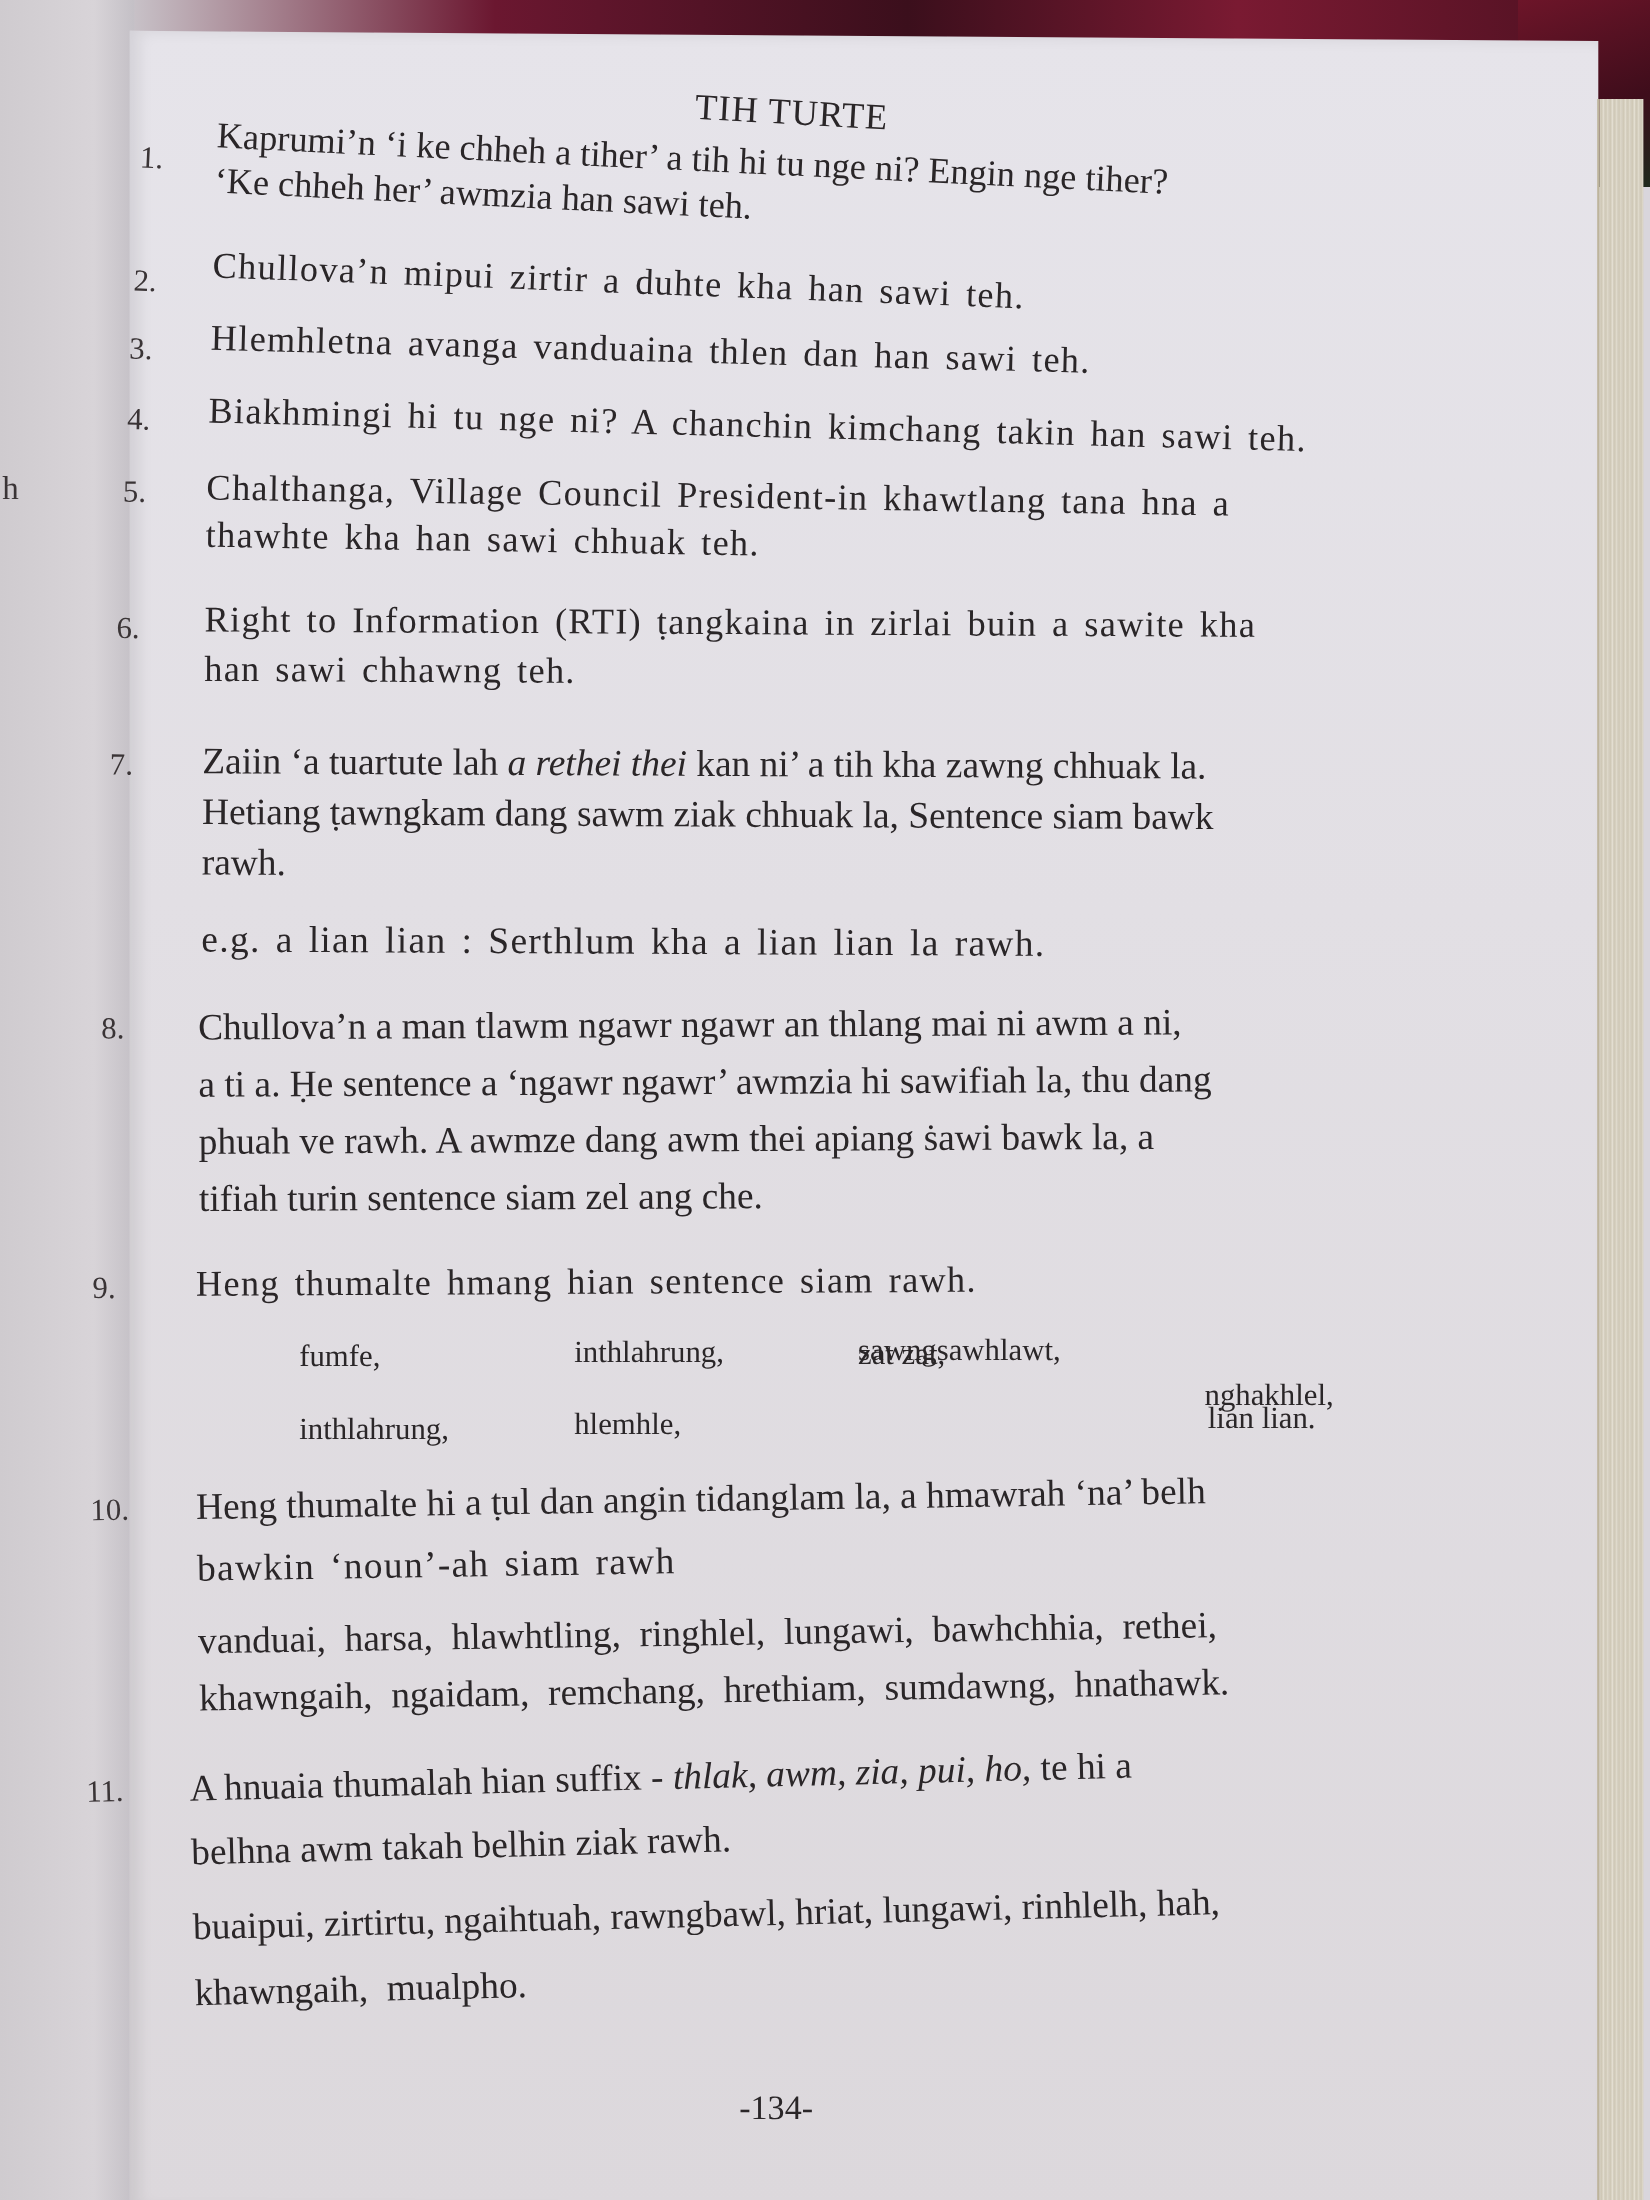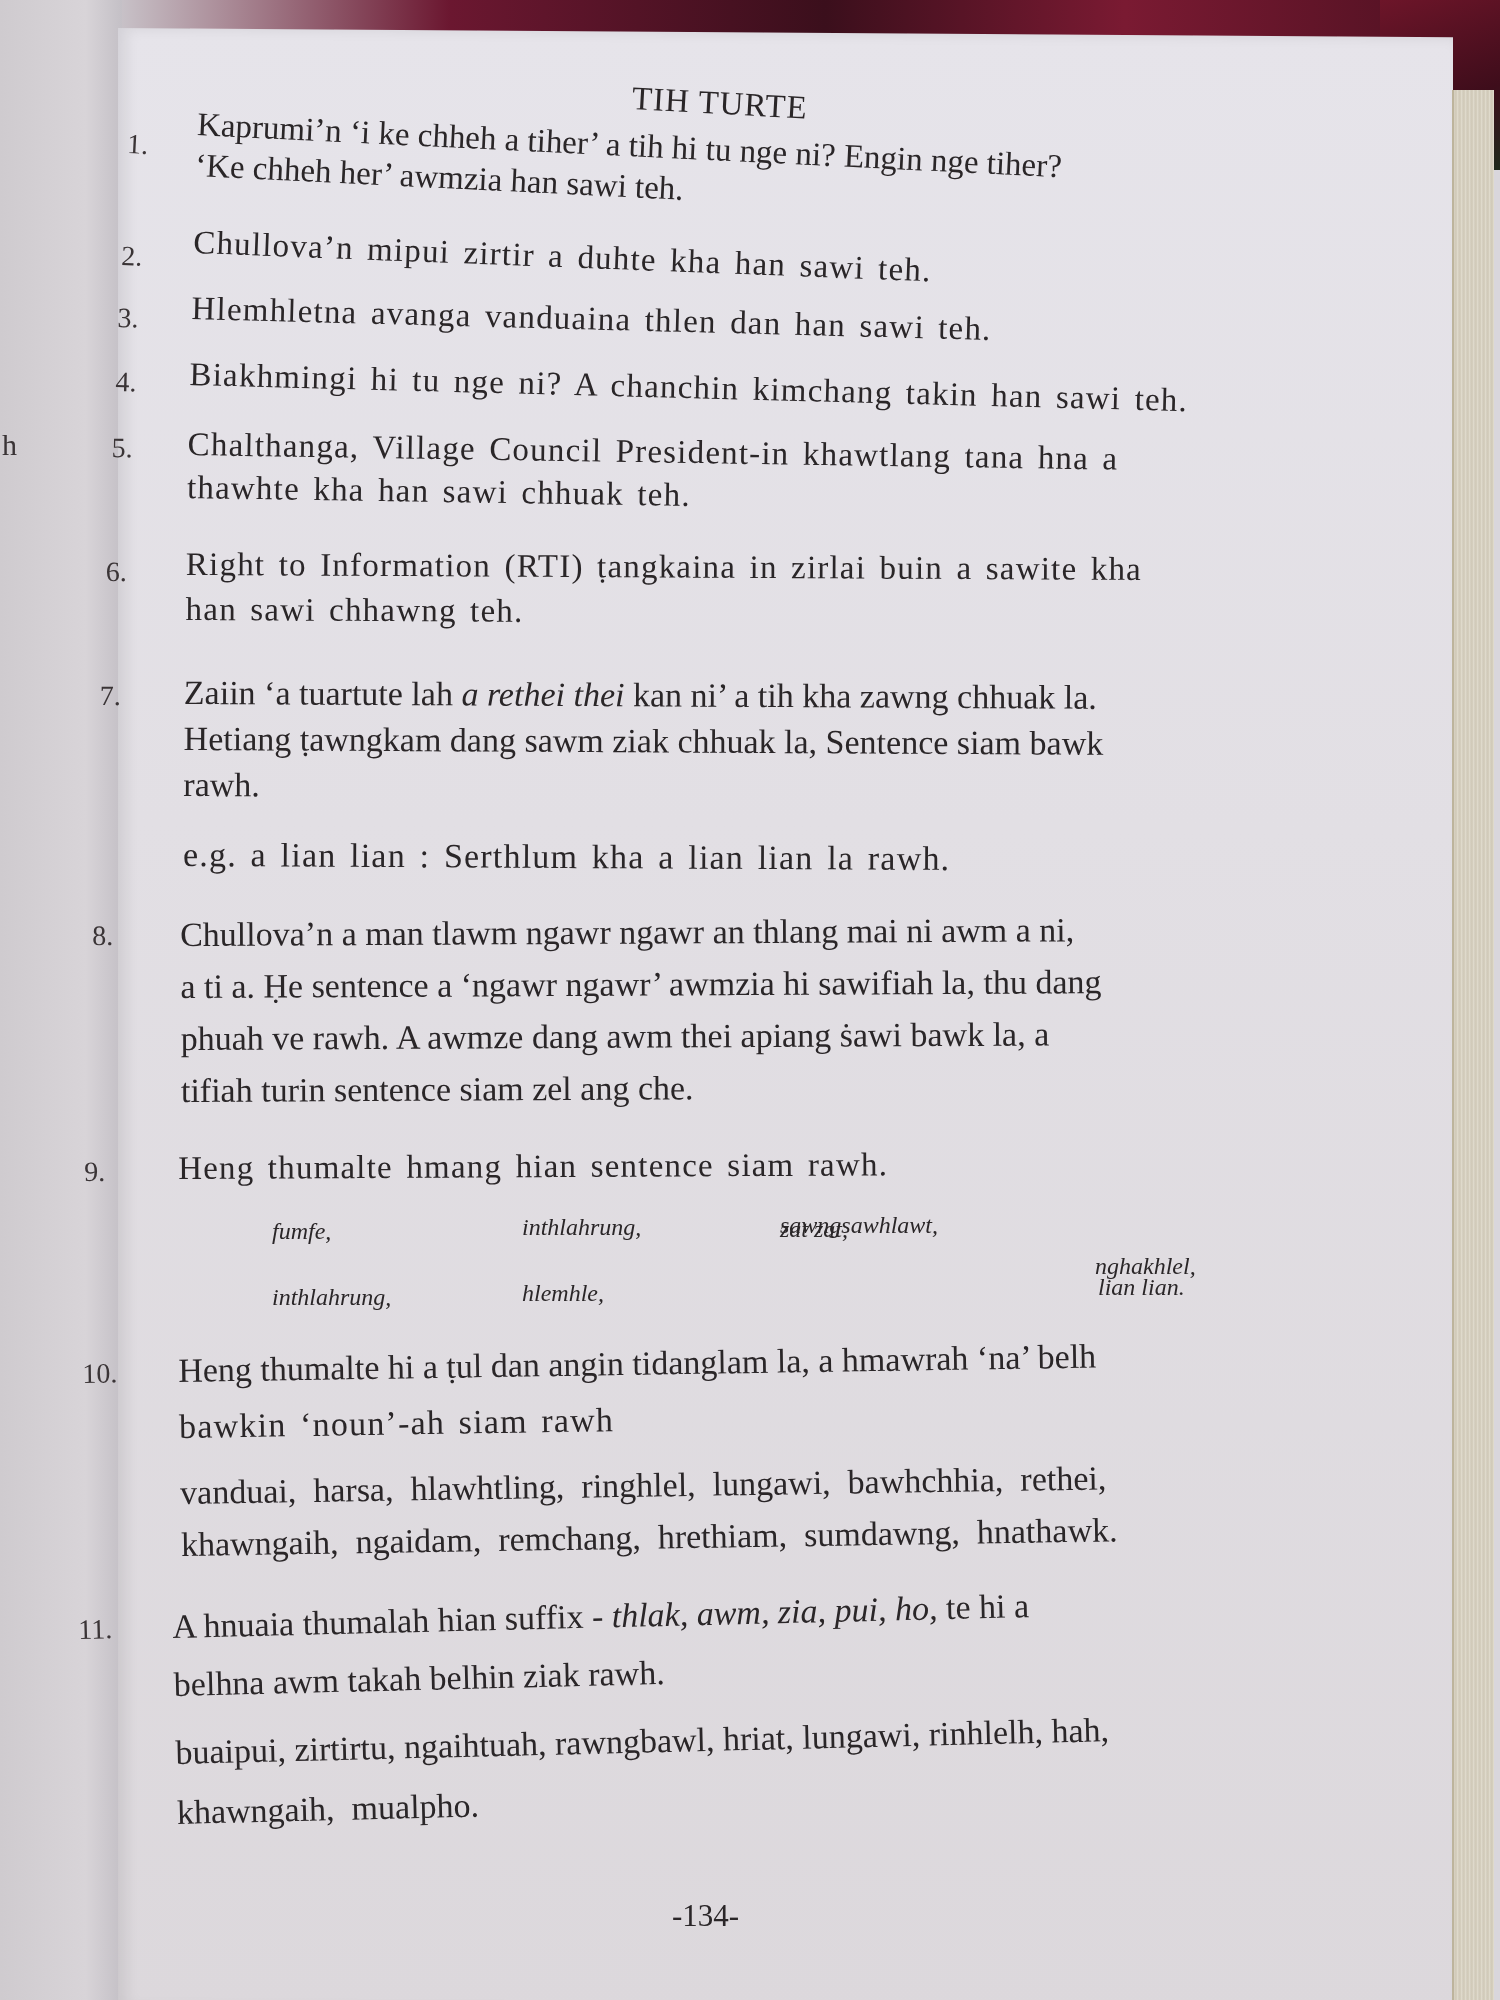--- a/index.html
+++ b/index.html
@@ -49,21 +49,21 @@
   .r2 { transform: rotate(2.2deg); transform-origin: left top; }
   .r3 { transform: rotate(1.5deg); transform-origin: left top; }
   .r4 { transform: rotate(0.9deg); transform-origin: left top; }
   .r5 { transform: rotate(0.3deg); transform-origin: left top; }
   .r6 { transform: rotate(-0.3deg); transform-origin: left top; }
   .r7 { transform: rotate(-0.9deg); transform-origin: left top; }
   .r8 { transform: rotate(-1.4deg); transform-origin: left top; }
   .line { display: block; }
   .wide { letter-spacing: 1.2px; word-spacing: 4px; }
   em { font-style: italic; }
-  .words9 { position: absolute; font-size: 24px; font-style: italic; }
+  .words9 { position: absolute; font-size: 28px; }
   .pageno { position: absolute; left: 672px; top: 1898px; font-size: 31px; }
 </style>
 </head>
 <body>
 
 <div class="cloth"></div>
 <div class="cloth-right"></div>
 <div class="left-page">
   <span class="stray">h</span>
 </div>

